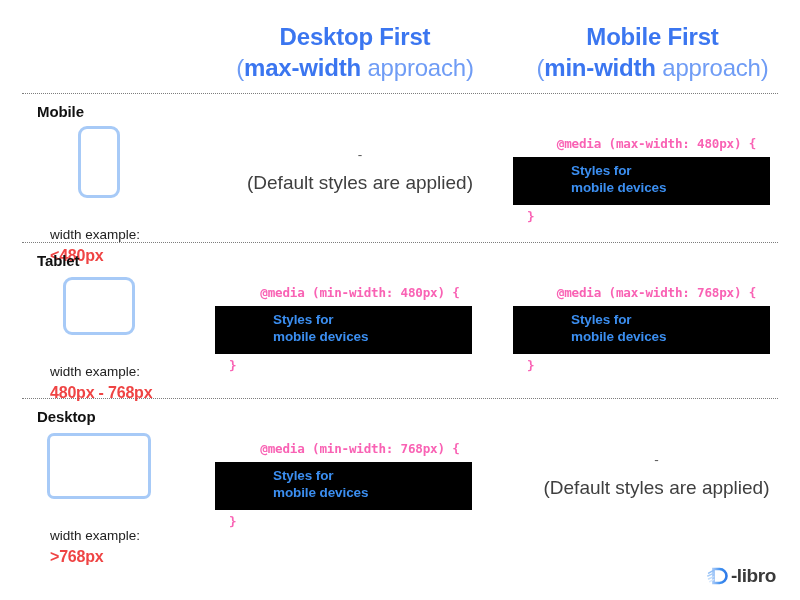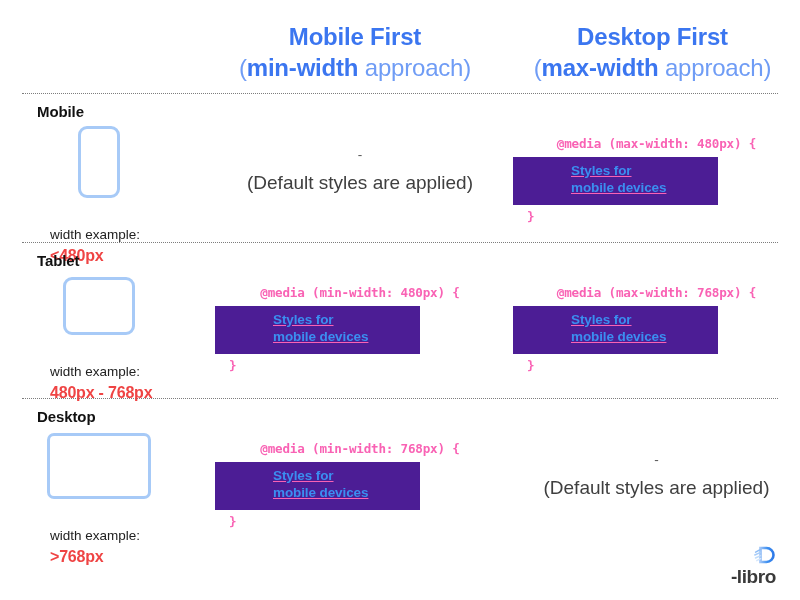--- a/index.html
+++ b/index.html
@@ -123,25 +123,24 @@
   }
   .code-open, .code-close {
     display: block;
     font-weight: bold;
     letter-spacing: -0.2px;
   }
   .code-open  { padding-bottom: 6px; text-align: center; }
   .code-close { padding-top: 6px; padding-left: 14px; }
 
   .code-inner {
-    background: #4c1d95;
+    background: #000000;
     padding: 6px 10px 8px 10px;
-    width: 205px;
+    width: 257px;
     box-sizing: border-box;
-    text-decoration: underline;
   }
   .code-inner span {
     display: block;
     font-family: "Liberation Sans", sans-serif;
     font-size: 13.5px;
     font-weight: bold;
     color: #3b8ef0;
     line-height: 1.24;
     padding-left: 48px;
     letter-spacing: -0.1px;
@@ -171,23 +170,22 @@
   
   .col-mid  .code-cell, .col-mid.default-cell  { padding-left: 10px; }
   .col-right .code-cell, .col-right.default-cell { padding-left: 8px; }
 
   
   .footer {
     position: absolute;
     right: 24px;
     bottom: 14px;
     display: flex;
-    align-items: flex-end;
+    align-items: flex-start;
     gap: 2px;
-    flex-direction: column;
   }
   .logo-mark {
     width: 22px;
     height: 20px;
     position: relative;
     display: inline-block;
   }
   .logo-word {
     font-size: 19px;
     font-weight: bold;
@@ -196,27 +194,27 @@
     line-height: 1;
   }
 </style>
 </head>
 <body>
 
 <div class="header">
   <div class="header-spacer"></div>
 
   <div class="col-head">
+    <span class="line1">Desktop First</span>
+    <span class="line2"><span>(</span><span class="strong">max-width</span><span> approach)</span></span>
+  </div>
+
+  <div class="col-head">
     <span class="line1">Mobile First</span>
     <span class="line2"><span>(</span><span class="strong">min-width</span><span> approach)</span></span>
-  </div>
-
-  <div class="col-head">
-    <span class="line1">Desktop First</span>
-    <span class="line2"><span>(</span><span class="strong">max-width</span><span> approach)</span></span>
   </div>
 </div>
 
 <div class="rows">
 
   <div class="sep"></div>
 
   <div class="row mobile">
     <div class="device-cell">
       <div class="device-title">Mobile</div>

